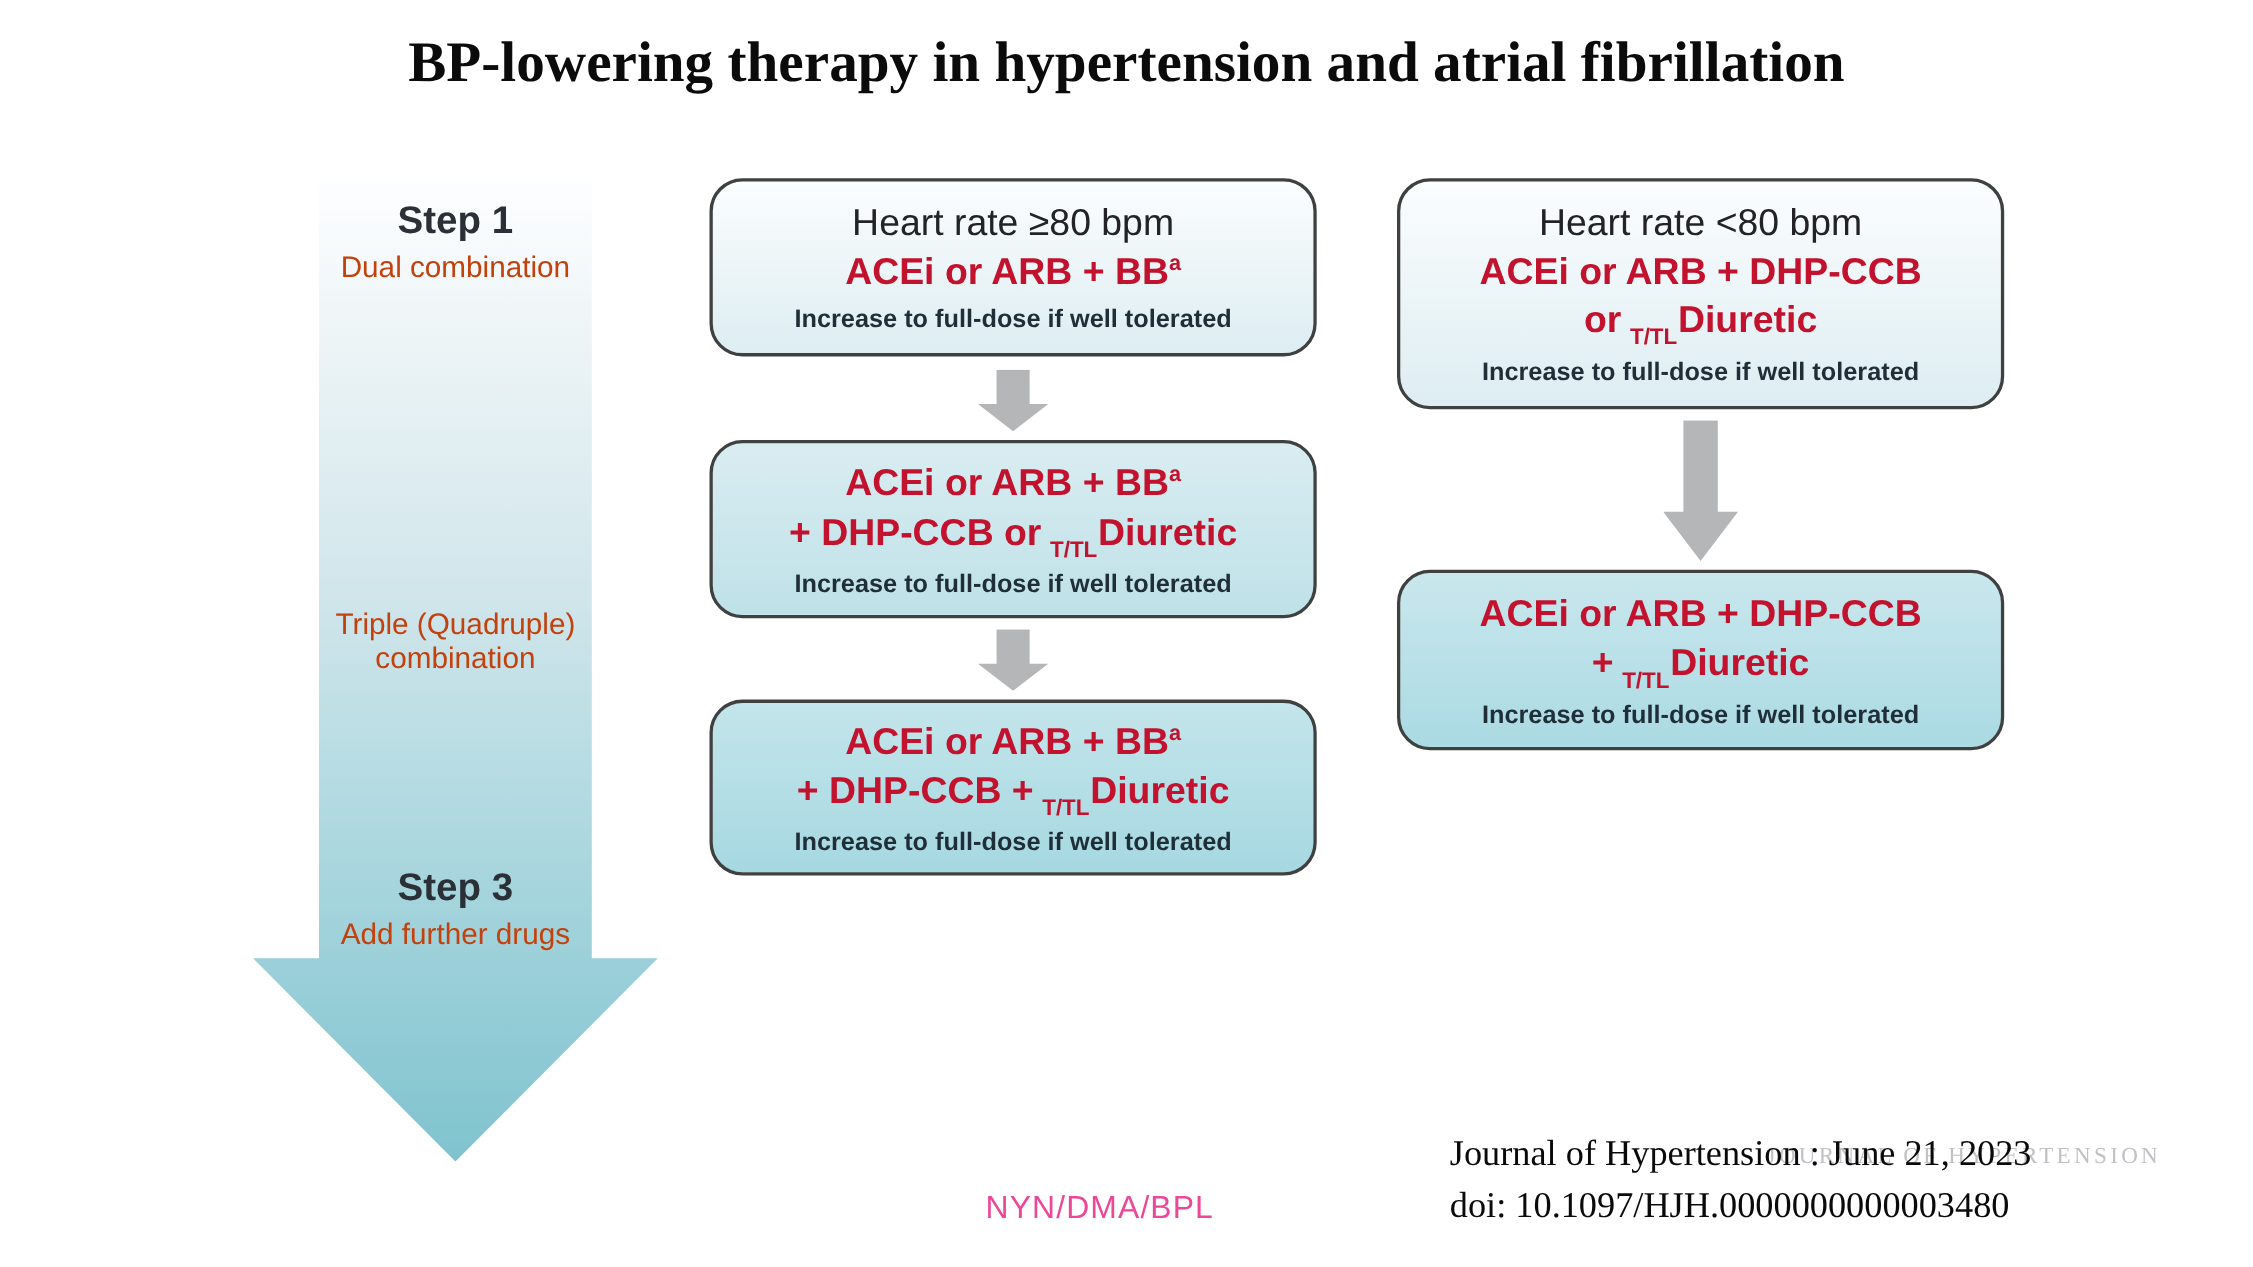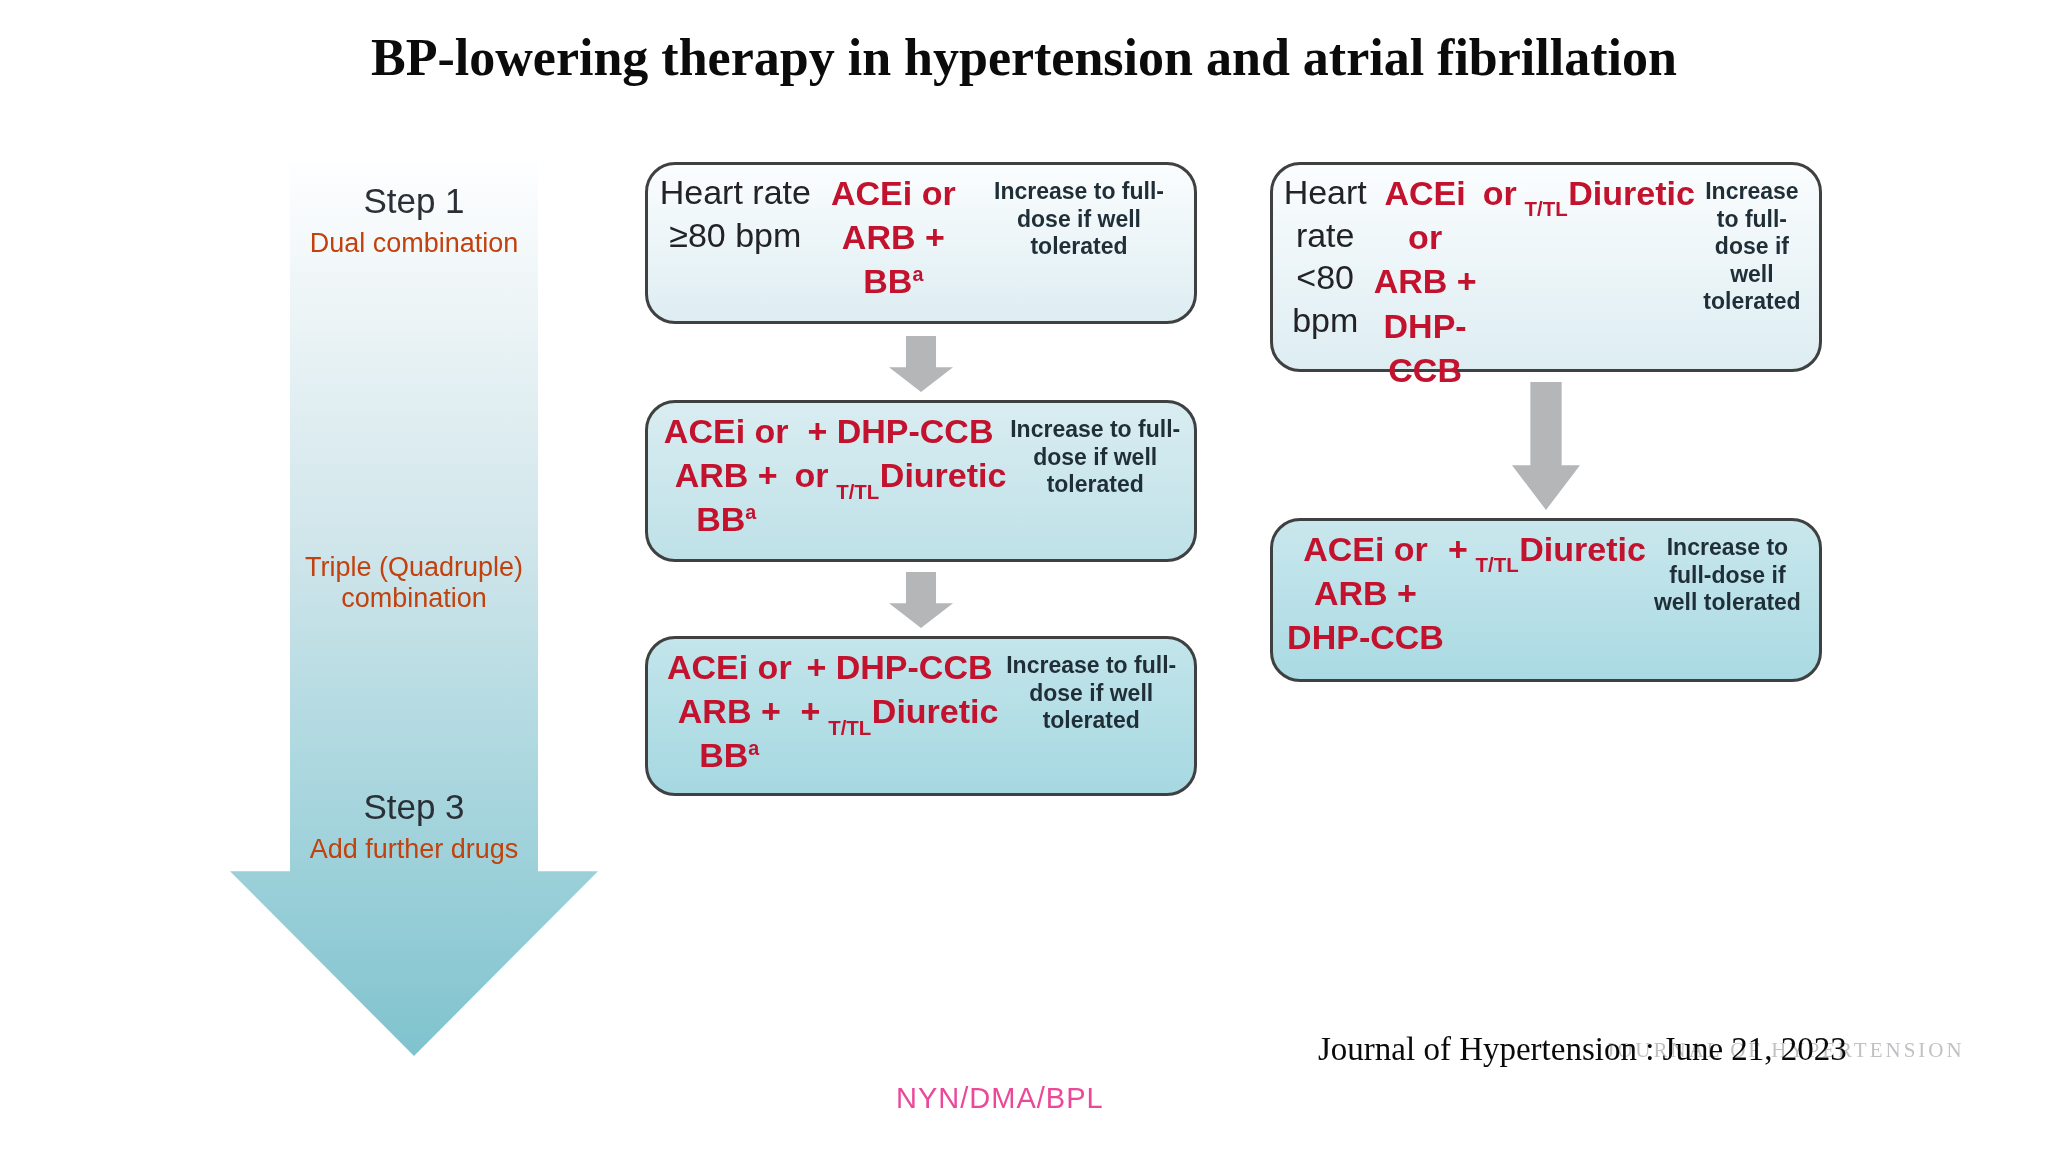--- a/index.html
+++ b/index.html
@@ -12,27 +12,27 @@
     position:absolute;top:28px;left:0;width:100%;text-align:center;
     font-family:"Liberation Serif",serif;font-weight:bold;font-size:52px;color:#0b0b0b;
   }
   
   .big-arrow{
     position:absolute;left:230px;top:163px;width:368px;height:893px;
     background:linear-gradient(180deg,#fdfeff 0%,#eef5f7 15%,#d3e7ec 40%,#a9d6de 70%,#7fc3ce 100%);
     clip-path:polygon(16.3% 0%,83.7% 0%,83.7% 79.3%,100% 79.3%,50% 100%,0% 79.3%,16.3% 79.3%);
   }
   .step{position:absolute;left:414px;transform:translateX(-50%);text-align:center;}
-  .step-label{font-size:35px;font-weight:normal;color:#2b2f36;line-height:1.1;}
+  .step-label{font-size:35px;font-weight:bold;color:#2b2f36;line-height:1.1;}
   .step-sub{font-size:27px;color:#c2410c;margin-top:7px;line-height:1.15;}
   .step-sub.wrap{width:265px;}
   
   .tbox{
     position:absolute;box-sizing:border-box;border:3px solid #3f4040;border-radius:30px;
-    display:flex;flex-direction:row;justify-content:center;text-align:center;
+    display:flex;flex-direction:column;align-items:center;justify-content:center;text-align:center;
     padding:6px 10px;
   }
   .g1{background:linear-gradient(180deg,#fbfdfe 0%,#ddedf2 100%);}
   .g2{background:linear-gradient(180deg,#d9edf1 0%,#bee1e8 100%);}
   .g3{background:linear-gradient(180deg,#c3e5eb 0%,#a6d8e1 100%);}
   .g4{background:linear-gradient(180deg,#c9e7ed 0%,#aadae3 100%);}
   .heading{font-size:34px;color:#232327;line-height:1.25;}
   .drug{font-size:34px;font-weight:bold;color:#c2122e;line-height:1.3;}
   .note{font-size:23px;font-weight:bold;color:#1f2e37;margin-top:7px;line-height:1.2;}
   sup.fn{font-size:0.58em;font-weight:bold;vertical-align:super;}
@@ -111,15 +111,16 @@
   <div class="tbox g4" style="left:1270px;top:518px;width:552px;height:164px;">
     <div class="drug">ACEi or ARB + DHP-CCB</div>
     <div class="drug"><span>+</span><sub class="pfx">T/TL</sub><span>Diuretic</span></div>
     <div class="note">Increase to full-dose if well tolerated</div>
   </div>
 
   <div class="credit">NYN/DMA/BPL</div>
   <div class="watermark">JOURNAL OF HYPERTENSION</div>
   <div class="citation">
     <div>Journal of Hypertension : June 21, 2023</div>
+    <div>doi: 10.1097/HJH.0000000000003480</div>
   </div>
 
 </div>
 
 </body></html>

